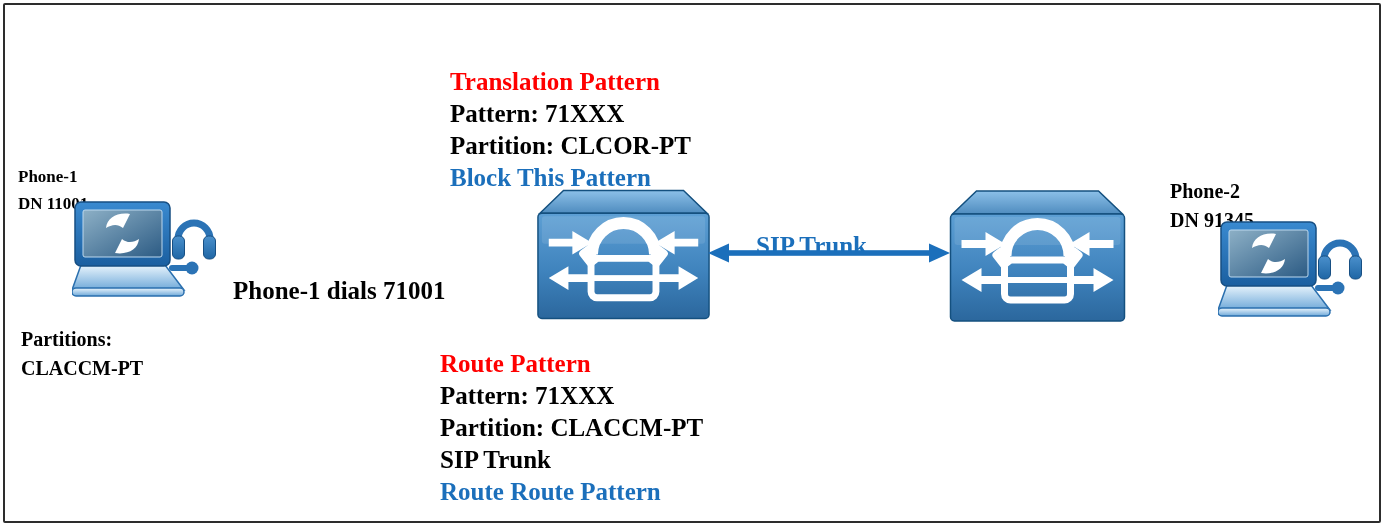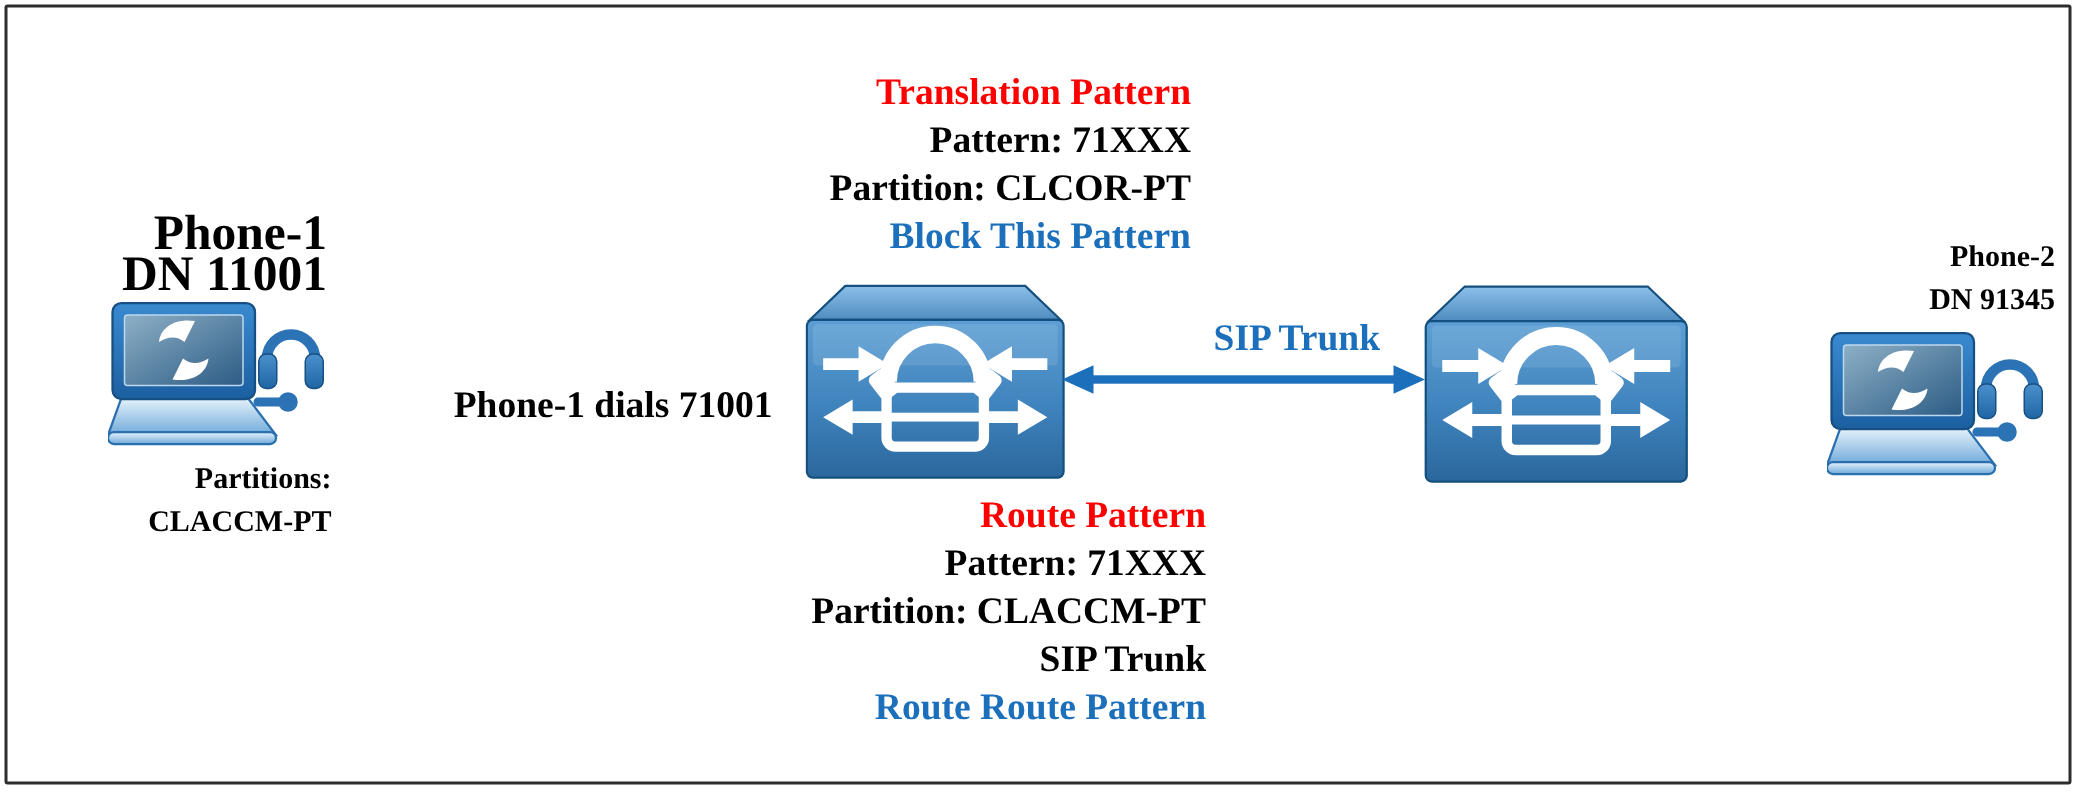--- a/index.html
+++ b/index.html
@@ -4,22 +4,22 @@
 <style>
   html,body{margin:0;padding:0;background:#ffffff;}
   .canvas{
     position:relative;width:1386px;height:528px;background:#ffffff;overflow:hidden;
     font-family:"Liberation Serif","DejaVu Serif",serif;font-weight:700;color:var(--ink,#000);
   }
   .frame{
     position:absolute;left:3px;top:3px;width:1374px;height:516px;
     border:2.5px solid var(--border,#2d2d2d);border-radius:2px;
   }
-  .tblock{position:absolute;text-align:right;white-space:nowrap;}
-  .lh27{line-height:27px;font-size:33px;}
+  .tblock{position:absolute;text-align:left;white-space:nowrap;margin-top:20px;}
+  .lh27{line-height:27px;font-size:17px;}
   .lh29{line-height:29px;font-size:20px;}
   .lh32{line-height:32px;font-size:25px;}
   .dial{font-size:25px;line-height:30px;}
   .siplabel{font-size:25px;line-height:28px;}
   .red{color:var(--red,#ff0000);}
   .blue{color:var(--blue,#1b6fbb);font-family:Liberation Serif, serif;}
   .ink{color:var(--ink,#000000);}
   .node{position:absolute;}
   .node svg{display:block;width:100%;height:100%;}
   .defs{position:absolute;width:0;height:0;overflow:hidden;}

